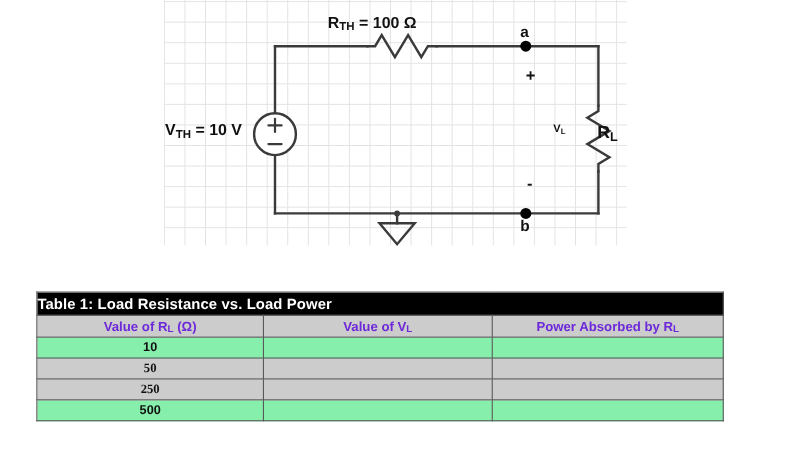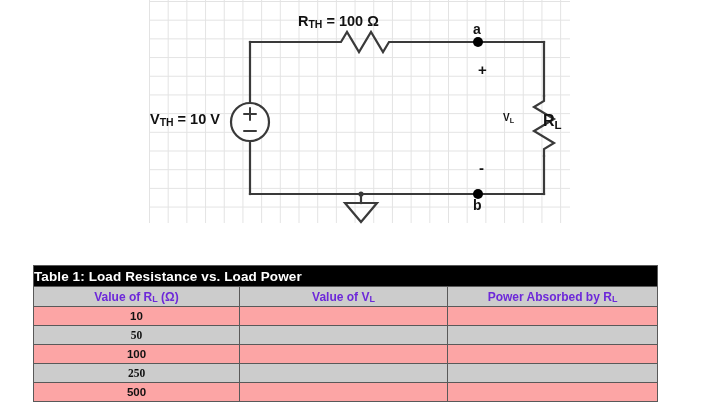--- a/index.html
+++ b/index.html
@@ -117,21 +117,21 @@
     text-align: center;
     height: 19px;
   }
   .data-cell {
     font-size: 11.5px;
     font-weight: bold;
     text-align: center;
     height: 18px;
     color: #111111;
   }
-  tr.row-white td { background: #fca5a5; }
+  tr.row-white td { background: #86efac; }
   tr.row-gray  td { background: #cccccc; font-family: Liberation Serif, serif; }
 
   .c1 { width: 206px; }
   .c2 { width: 208px; }
   .c3 { width: 210px; }
 
   sub.sm {
     font-size: 0.75em;
     vertical-align: baseline;
     position: relative;
@@ -218,25 +218,20 @@
       <tr class="row-white">
         <td class="data-cell">10</td>
         <td class="data-cell"></td>
         <td class="data-cell"></td>
       </tr>
       <tr class="row-gray">
         <td class="data-cell">50</td>
         <td class="data-cell"></td>
         <td class="data-cell"></td>
       </tr>
-      <tr class="row-white">
-        <td class="data-cell">100</td>
-        <td class="data-cell"></td>
-        <td class="data-cell"></td>
-      </tr>
       <tr class="row-gray">
         <td class="data-cell">250</td>
         <td class="data-cell"></td>
         <td class="data-cell"></td>
       </tr>
       <tr class="row-white">
         <td class="data-cell">500</td>
         <td class="data-cell"></td>
         <td class="data-cell"></td>
       </tr>

